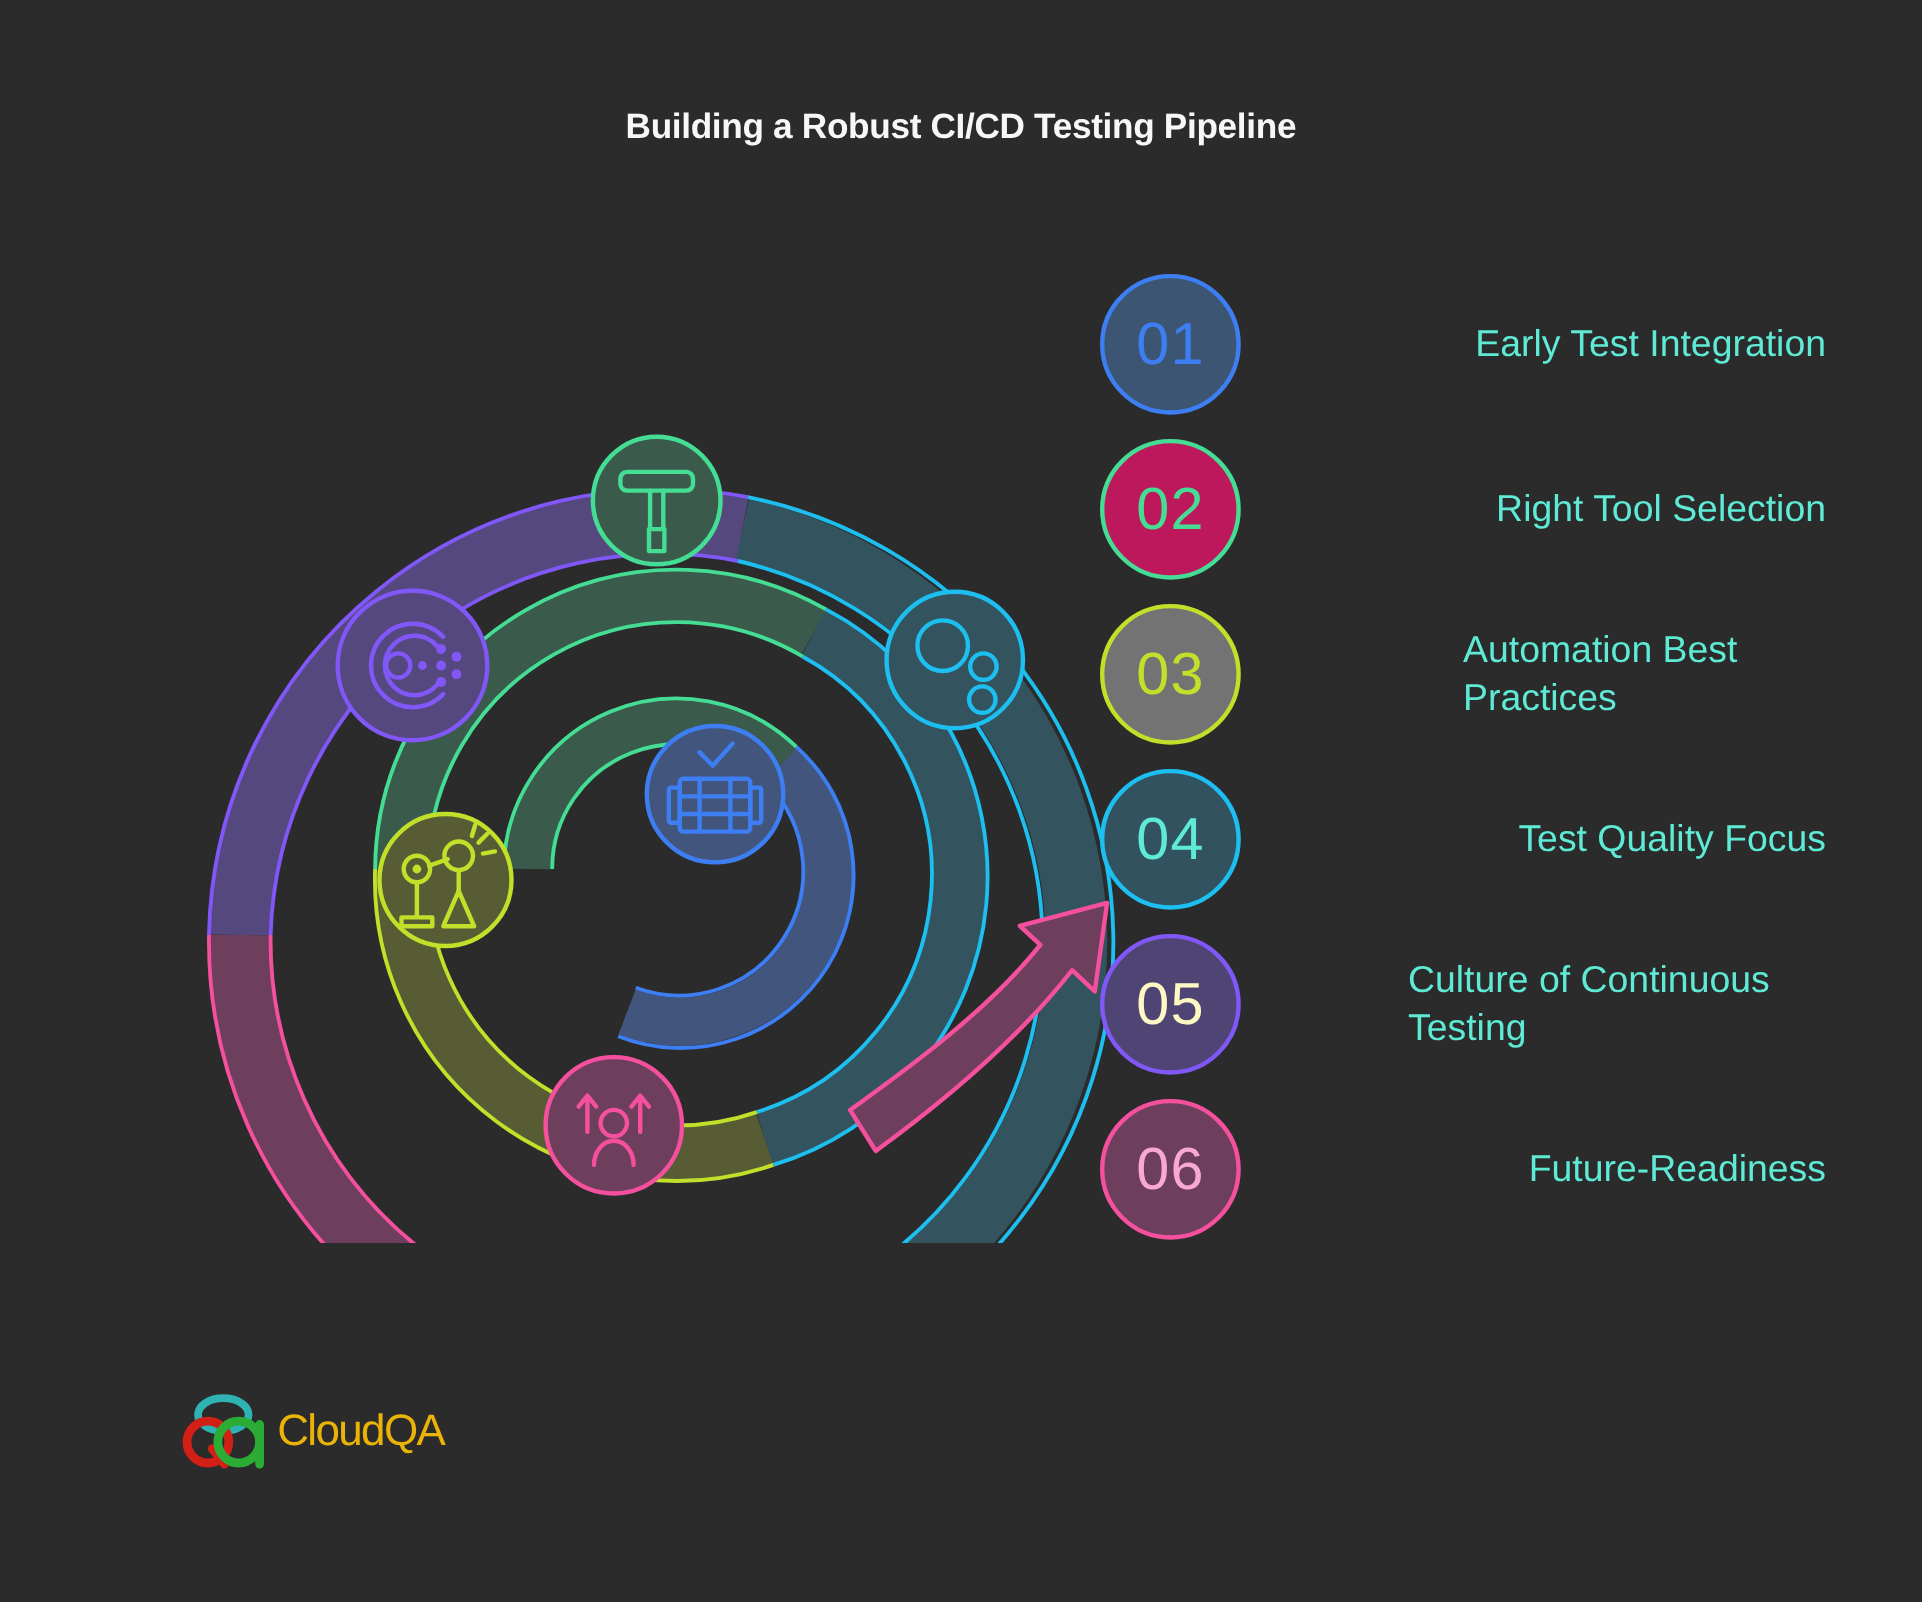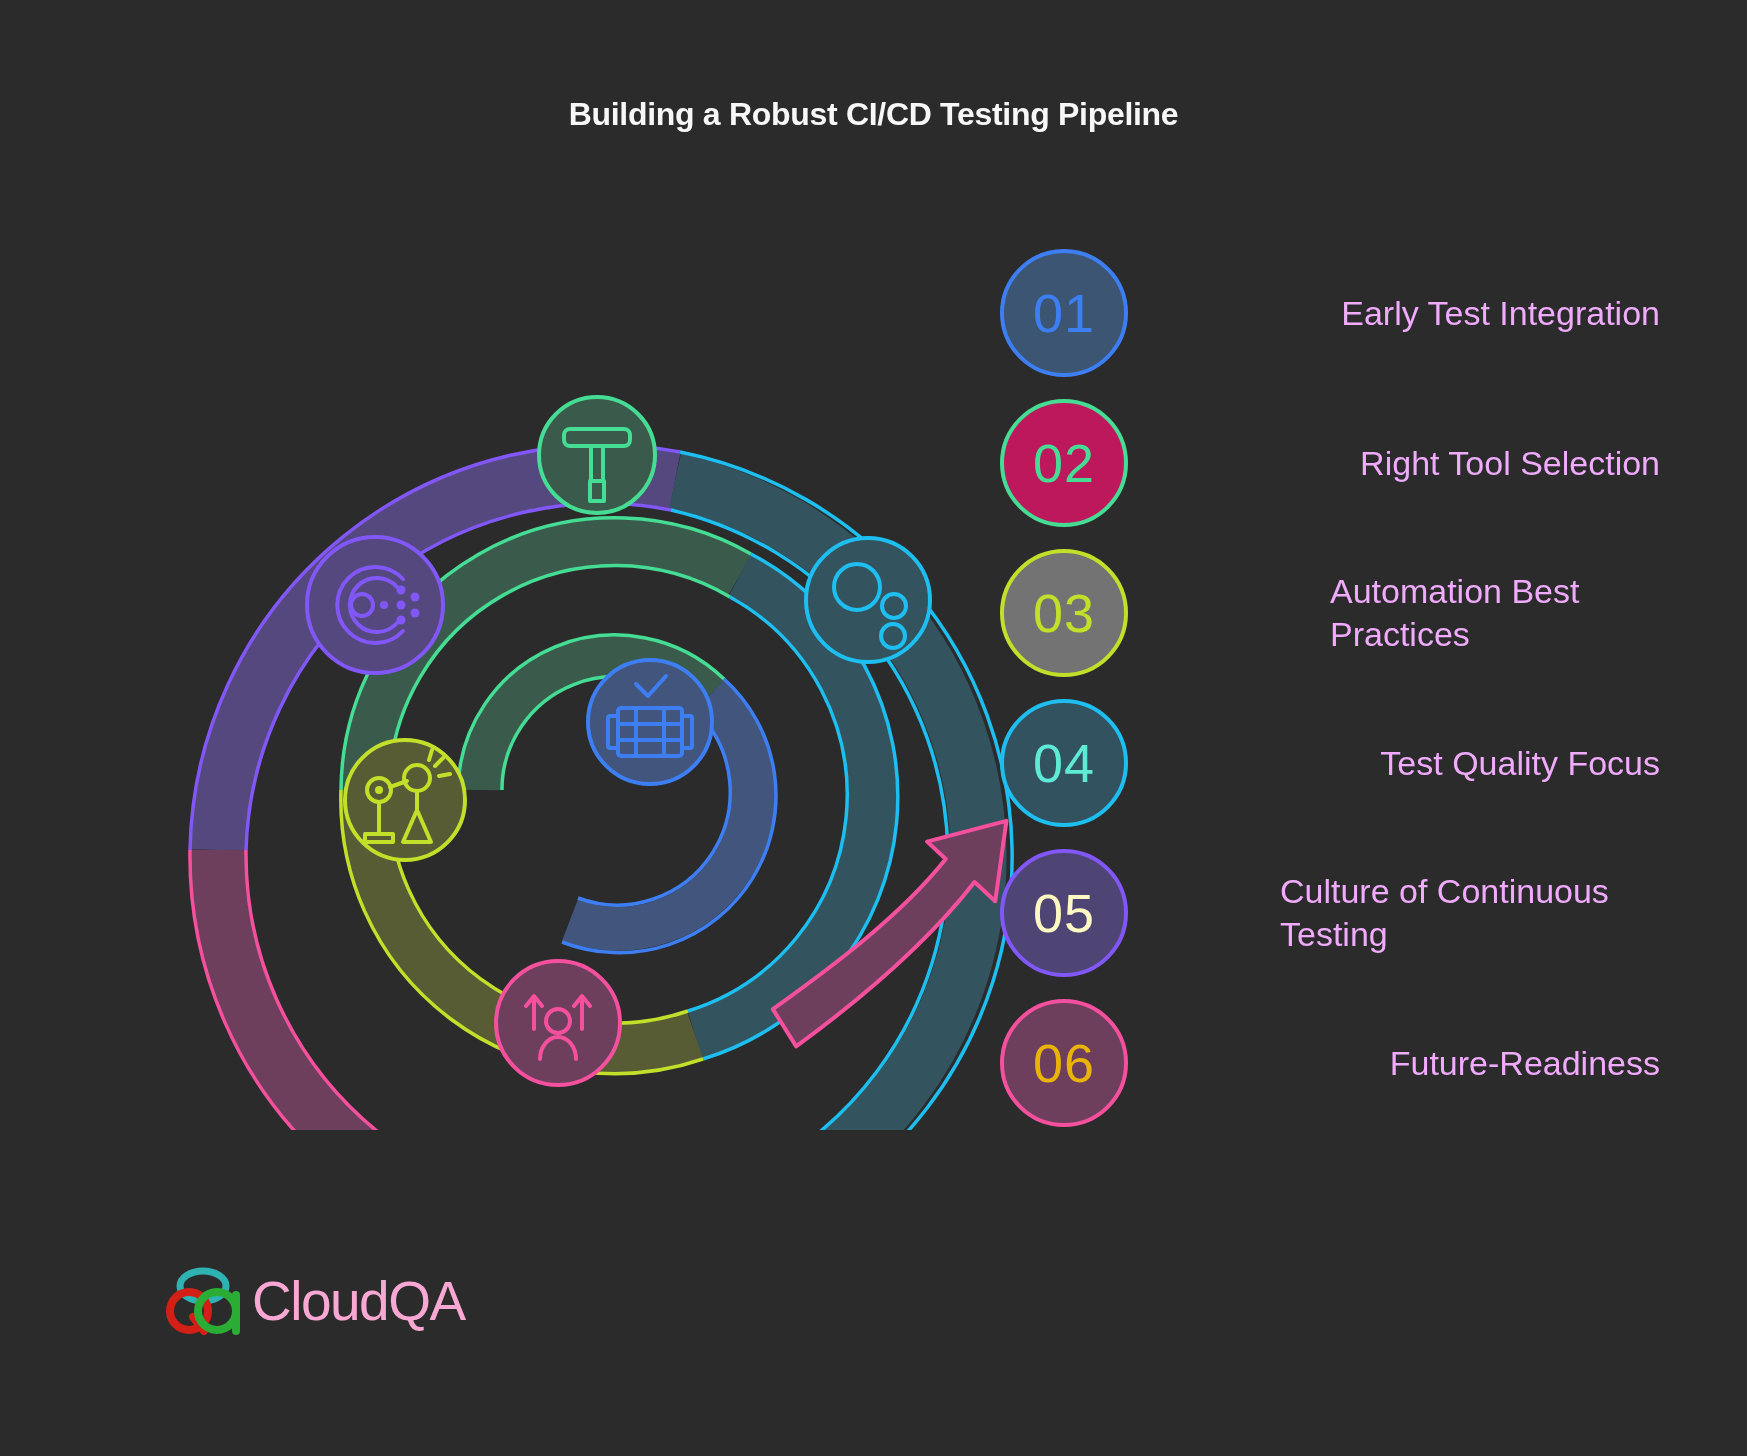--- a/index.html
+++ b/index.html
@@ -52,36 +52,36 @@
     font-size:54px;
     font-weight:400;
     letter-spacing:1px;
     border-width:4px;
     border-style:solid;
   }
   .legend-label{
     margin-left:32px;
     font-size:34px;
     line-height:1.26;
-    color:#f0abfc;
+    color:#5eead4;
     max-width:420px;
   }
 
   
   .logo{
     position:absolute;
     left:160px; top:1265px;
     display:flex; align-items:center;
   }
   .logo-mark{ width:86px; height:72px; }
   .logo-text{
     margin-left:6px;
-    font-size:55px;
+    font-size:40px;
     font-weight:400;
-    color:#f9a8d4;
+    color:#eab308;
     letter-spacing:-1.5px;
   }
 </style>
 </head>
 <body>
 
 <div class="page">
 
   <div class="title">Building a Robust CI/CD Testing Pipeline</div>
 
@@ -245,21 +245,21 @@
       <div class="badge" style="border-color:#1dbff0;background:#325260;color:#5eead4;">04</div>
       <div class="legend-label">Test Quality Focus</div>
     </div>
 
     <div class="legend-item">
       <div class="badge" style="border-color:#8257f7;background:#4f4575;color:#fef9c3;">05</div>
       <div class="legend-label" style="max-width:380px;">Culture of Continuous Testing</div>
     </div>
 
     <div class="legend-item">
-      <div class="badge" style="border-color:#f5509e;background:#6d3f5c;color:#eab308;">06</div>
+      <div class="badge" style="border-color:#f5509e;background:#6d3f5c;color:#f9a8d4;">06</div>
       <div class="legend-label">Future-Readiness</div>
     </div>
 
   </div>
 
   <div class="logo">
     <svg class="logo-mark" viewBox="0 0 86 72">
       <ellipse cx="43" cy="21" rx="23" ry="15" fill="none" stroke="#2fb2b2" stroke-width="7"></ellipse>
       <g>
         <circle cx="29" cy="46" r="19" fill="none" stroke="#d32017" stroke-width="8"></circle>

